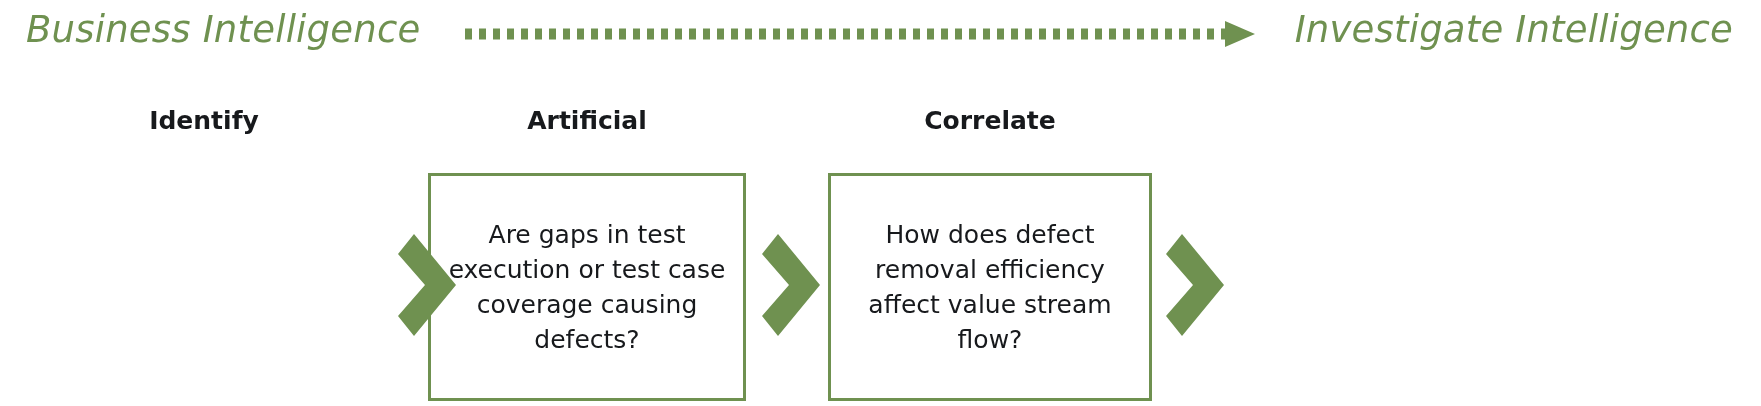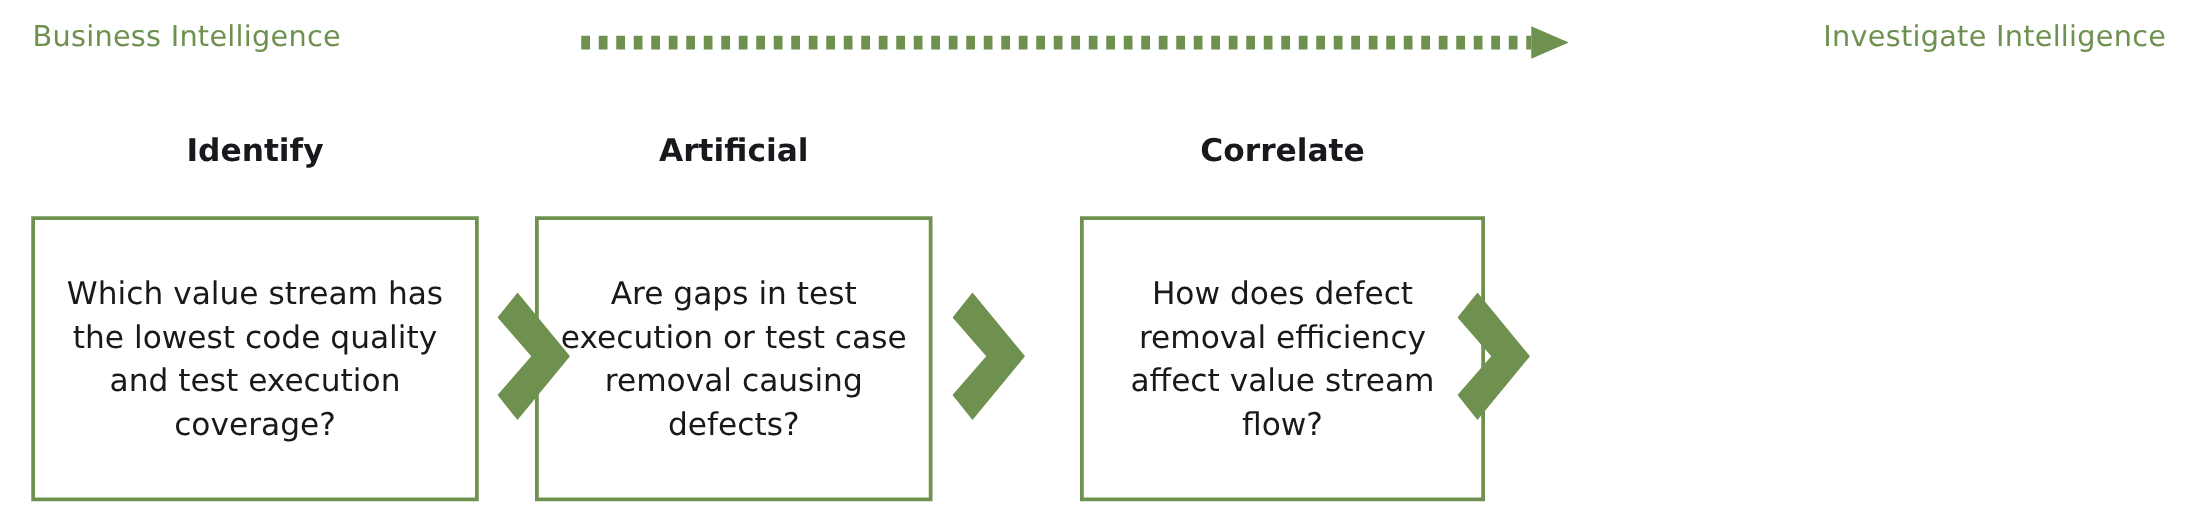--- a/index.html
+++ b/index.html
@@ -26,26 +26,27 @@
   .header-row {
     position: absolute;
     left: 0;
     top: 0;
     width: 1761px;
     height: 66px;
   }
   .header-label {
     position: absolute;
     top: 11px;
-    font-size: 23px;
+    font-size: 37px;
     font-weight: 400;
     color: #6f9150;
     letter-spacing: 0.2px;
     white-space: nowrap;
     line-height: 38px;
+    font-style: italic;
   }
   .header-label.left  { left: 26px; }
   .header-label.right { right: 28px; }
 
   .progress-arrow {
     position: absolute;
     left: 463px;
     top: 20px;
     width: 792px;
     height: 28px;
@@ -88,21 +89,21 @@
     font-size: 25px;
     line-height: 35px;
     color: #17191c;
     text-align: center;
     font-weight: 400;
   }
 
   
   .step-1 { left: 25px;   width: 358px; }
   .step-2 { left: 428px;  width: 318px; }
-  .step-3 { left: 828px;  width: 324px; margin-left: 36px; }
+  .step-3 { left: 828px;  width: 324px; }
   .step-4 { left: 1235px; width: 322px; }
 
   
   .chevron {
     position: absolute;
     top: 218px;
     width: 58px;
     height: 102px;
   }
   .chev-1 { left: 398px; }
@@ -125,29 +126,26 @@
       </svg>
     </div>
 
     <div class="header-label right">Investigate Intelligence</div>
   </div>
 
   <div class="steps">
 
     <div class="step step-1">
       <div class="step-title">Identify</div>
-      <div class="step-box">
-        <div class="step-text">Which value stream has the lowest code quality and test execution coverage?</div>
-      </div>
     </div>
 
     <div class="step step-2">
       <div class="step-title">Artificial</div>
       <div class="step-box">
-        <div class="step-text">Are gaps in test execution or test case removal causing defects?</div>
+        <div class="step-text">Are gaps in test execution or test case coverage causing defects?</div>
       </div>
     </div>
 
     <div class="step step-3">
       <div class="step-title">Correlate</div>
       <div class="step-box">
         <div class="step-text">How does defect removal efficiency affect value stream flow?</div>
       </div>
     </div>
 

